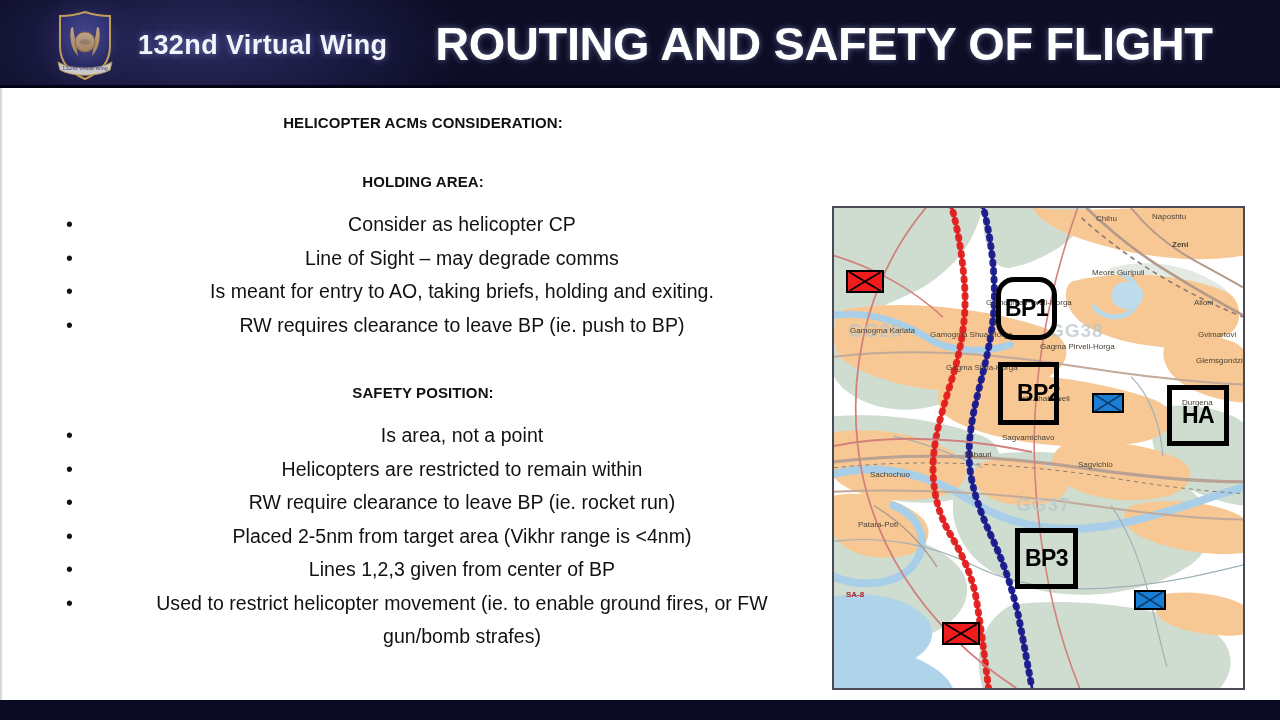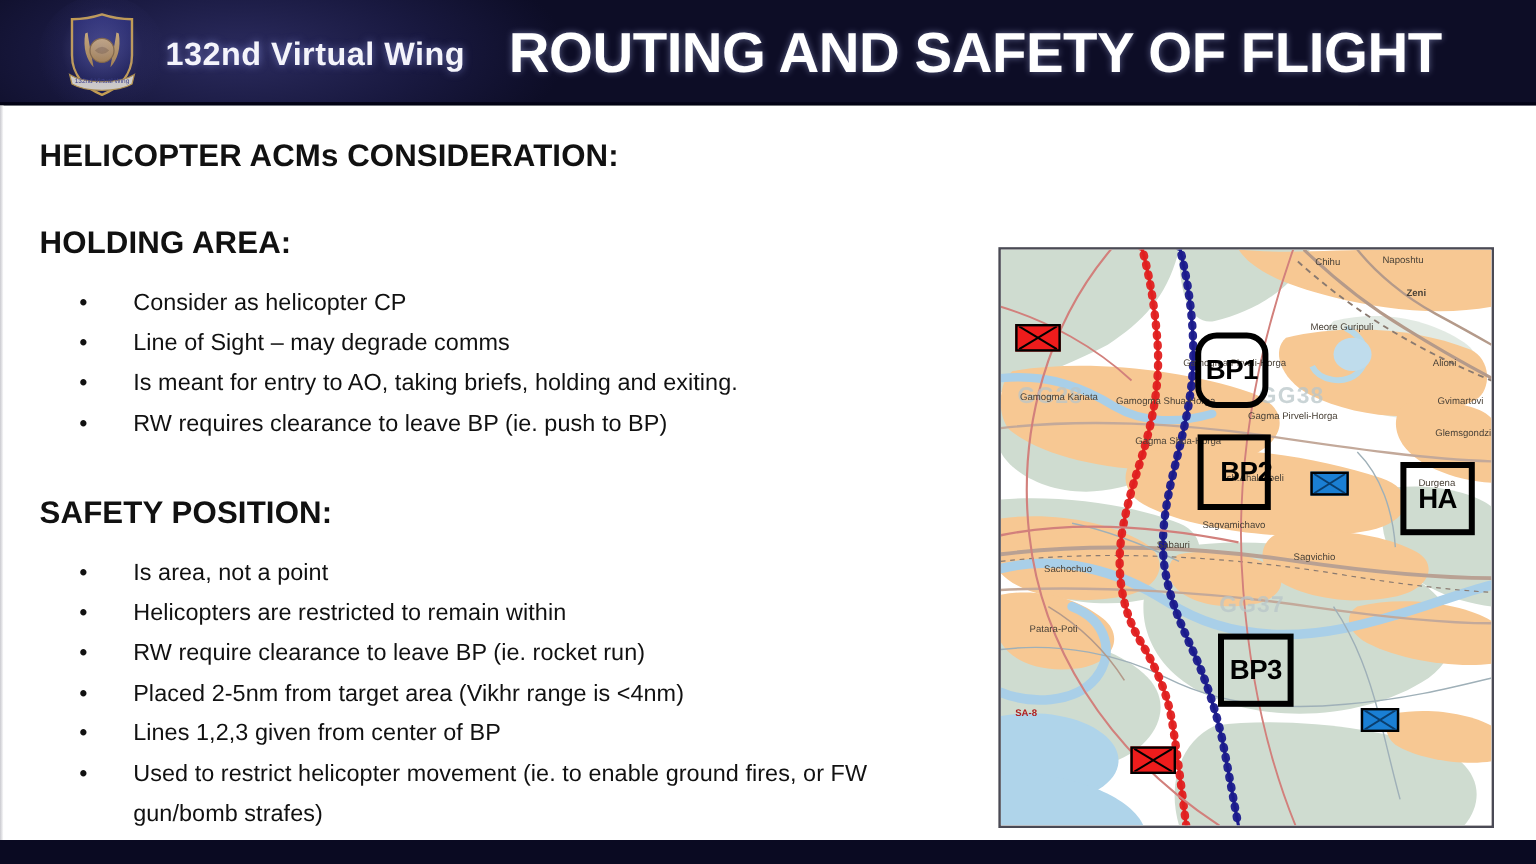--- a/index.html
+++ b/index.html
@@ -1,21 +1,21 @@
 <!DOCTYPE html>
 <html><head>
 <meta charset="utf-8">
 <style>
   html,body{margin:0;padding:0;}
   body{
     width:1280px;height:720px;overflow:hidden;
     background:#0a0a22;
     font-family:"Liberation Sans", sans-serif;
   }
-  #slide{position:relative;width:1132px;height:720px;background:#4d7c0f;}
+  #slide{position:relative;width:1132px;height:720px;background:#4d7c0f;text-align:center;}
 
   
   .header{
     position:absolute;left:0;top:0;width:1280px;height:88px;
     background:
       radial-gradient(ellipse 340px 130px at 200px 44px, #2b2b5e 0%, #191940 45%, #0d0d26 80%),
       linear-gradient(180deg,#0c0c28 0%,#181840 40%,#10102e 100%);
     overflow:hidden;
   }
   .header:after{
@@ -50,21 +50,21 @@
     background:linear-gradient(90deg,#c9c9cf,#ffffff);
   }
   .footer-band{
     position:absolute;left:0;top:700px;width:1280px;height:20px;
     background:#0a0a22;
   }
 
   
   .textcol{position:absolute;left:33px;top:26px;width:780px;color:#111;}
   h1.sec-head{
-    margin:0;font-size:26px;font-weight:bold;letter-spacing:.1px;color:#111;
+    margin:0;font-size:15px;font-weight:bold;letter-spacing:.1px;color:#111;
     font-family:"Liberation Sans", sans-serif;
   }
   .sec{margin-top:0;}
   .gap-lg{height:42px;}
   .gap-md{height:18px;}
   ul.bullets{list-style:none;margin:0;padding:0;}
   ul.bullets li{
     position:relative;padding-left:78px;font-size:19.5px;line-height:33.5px;
     color:#111;letter-spacing:.05px;
   }

